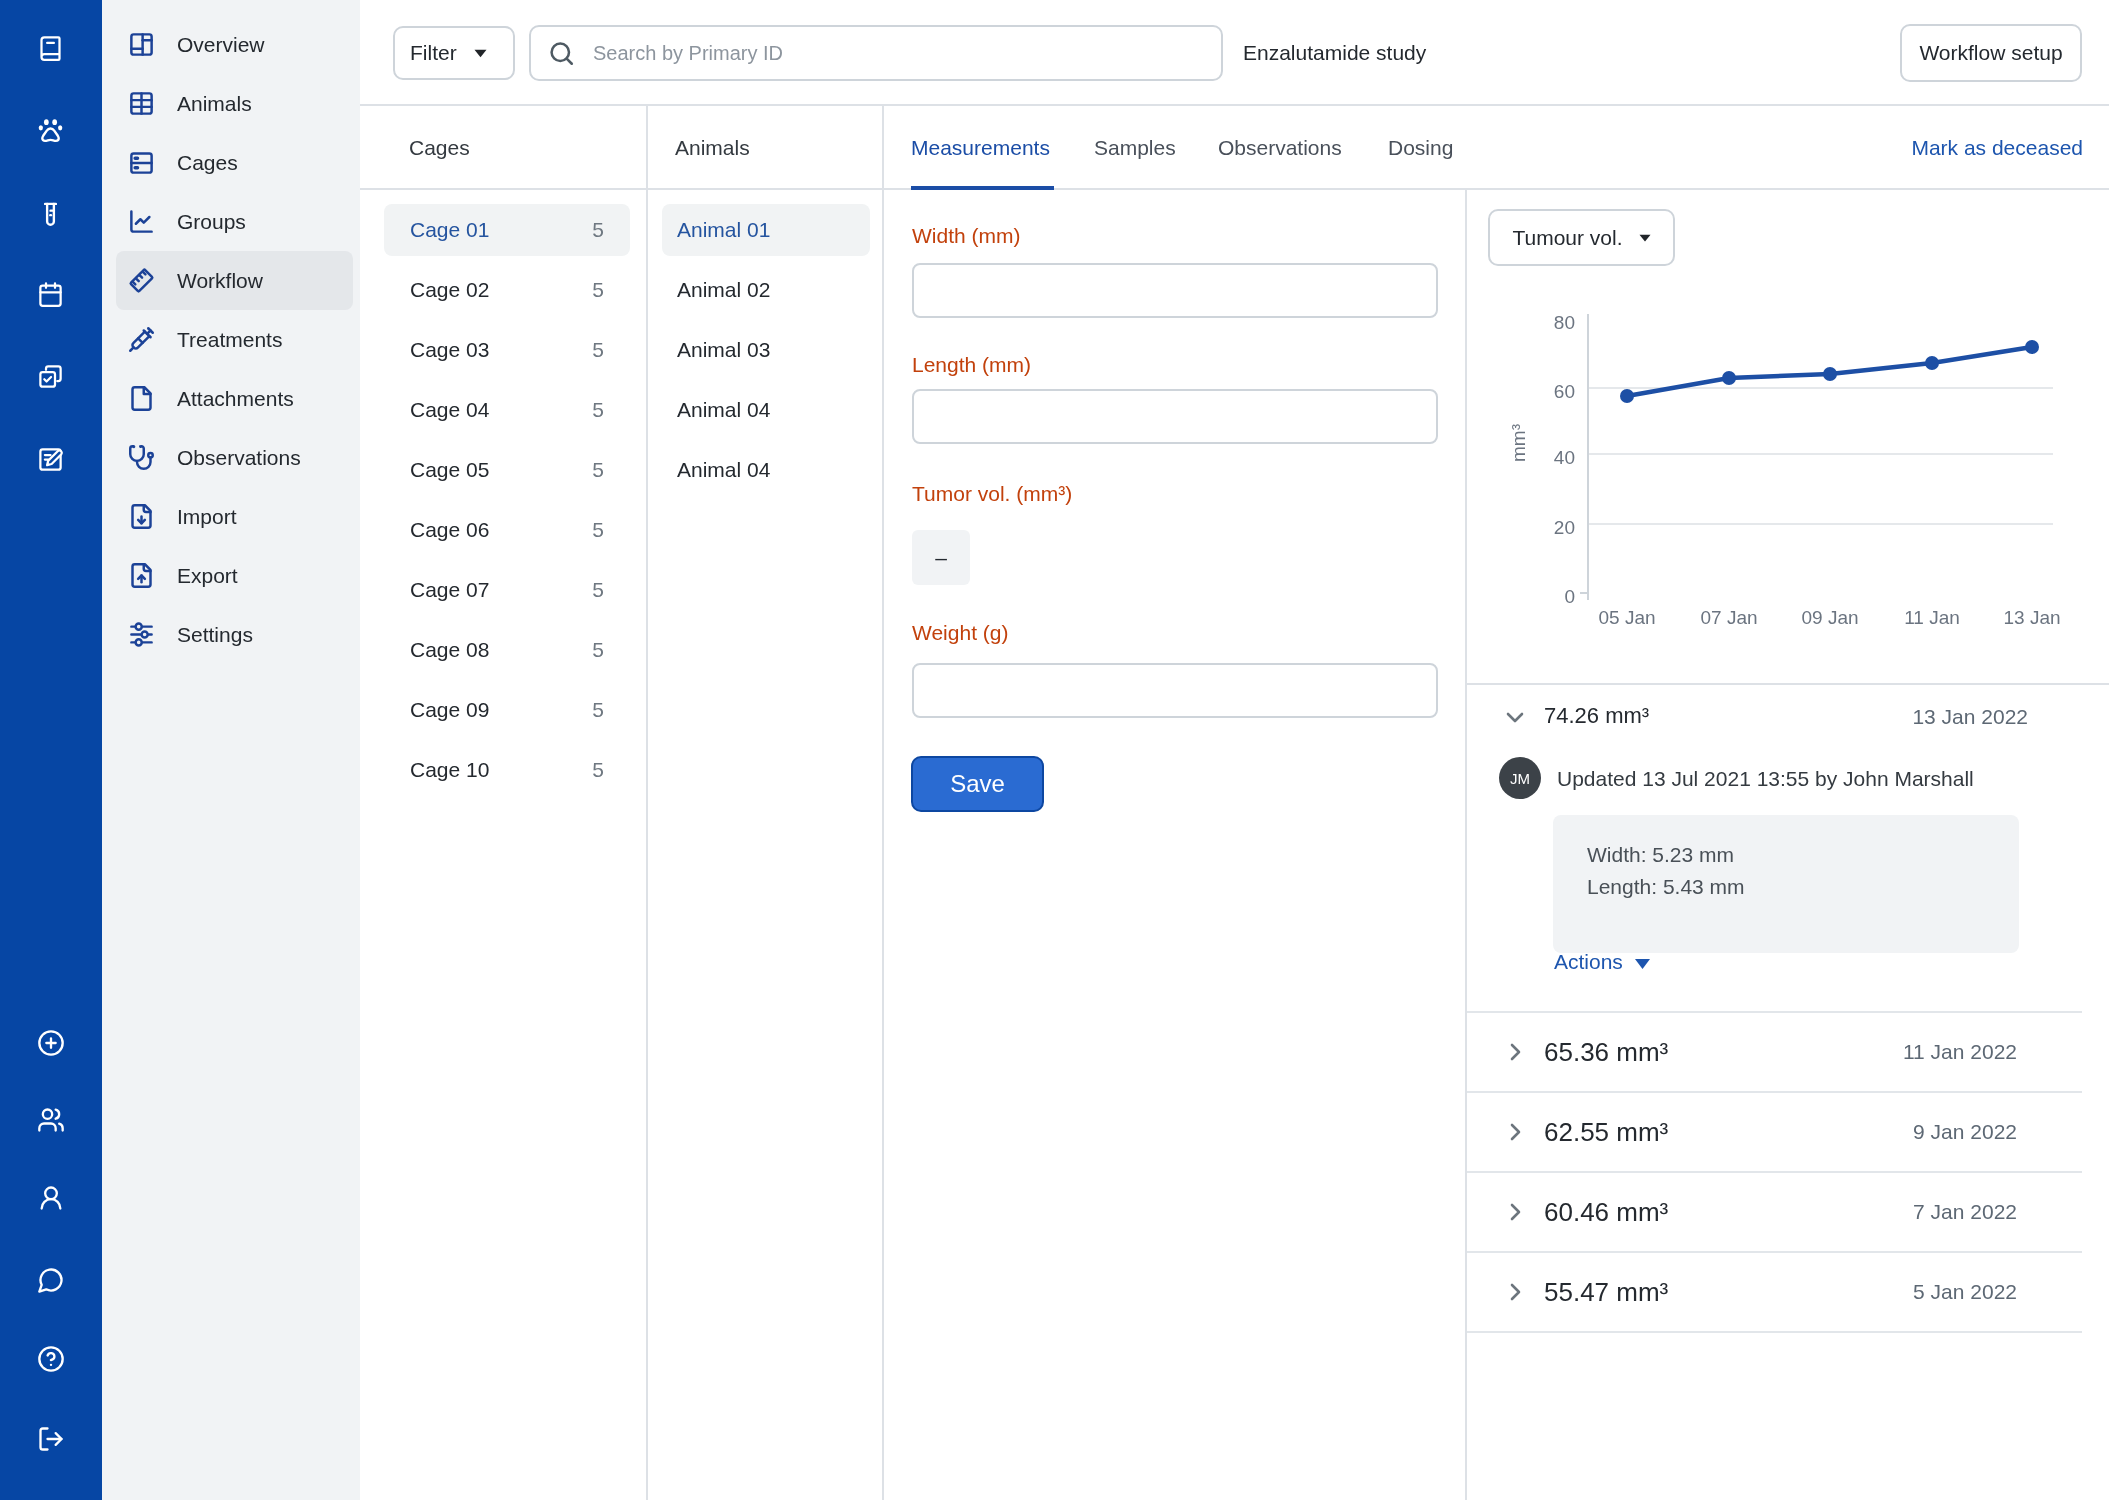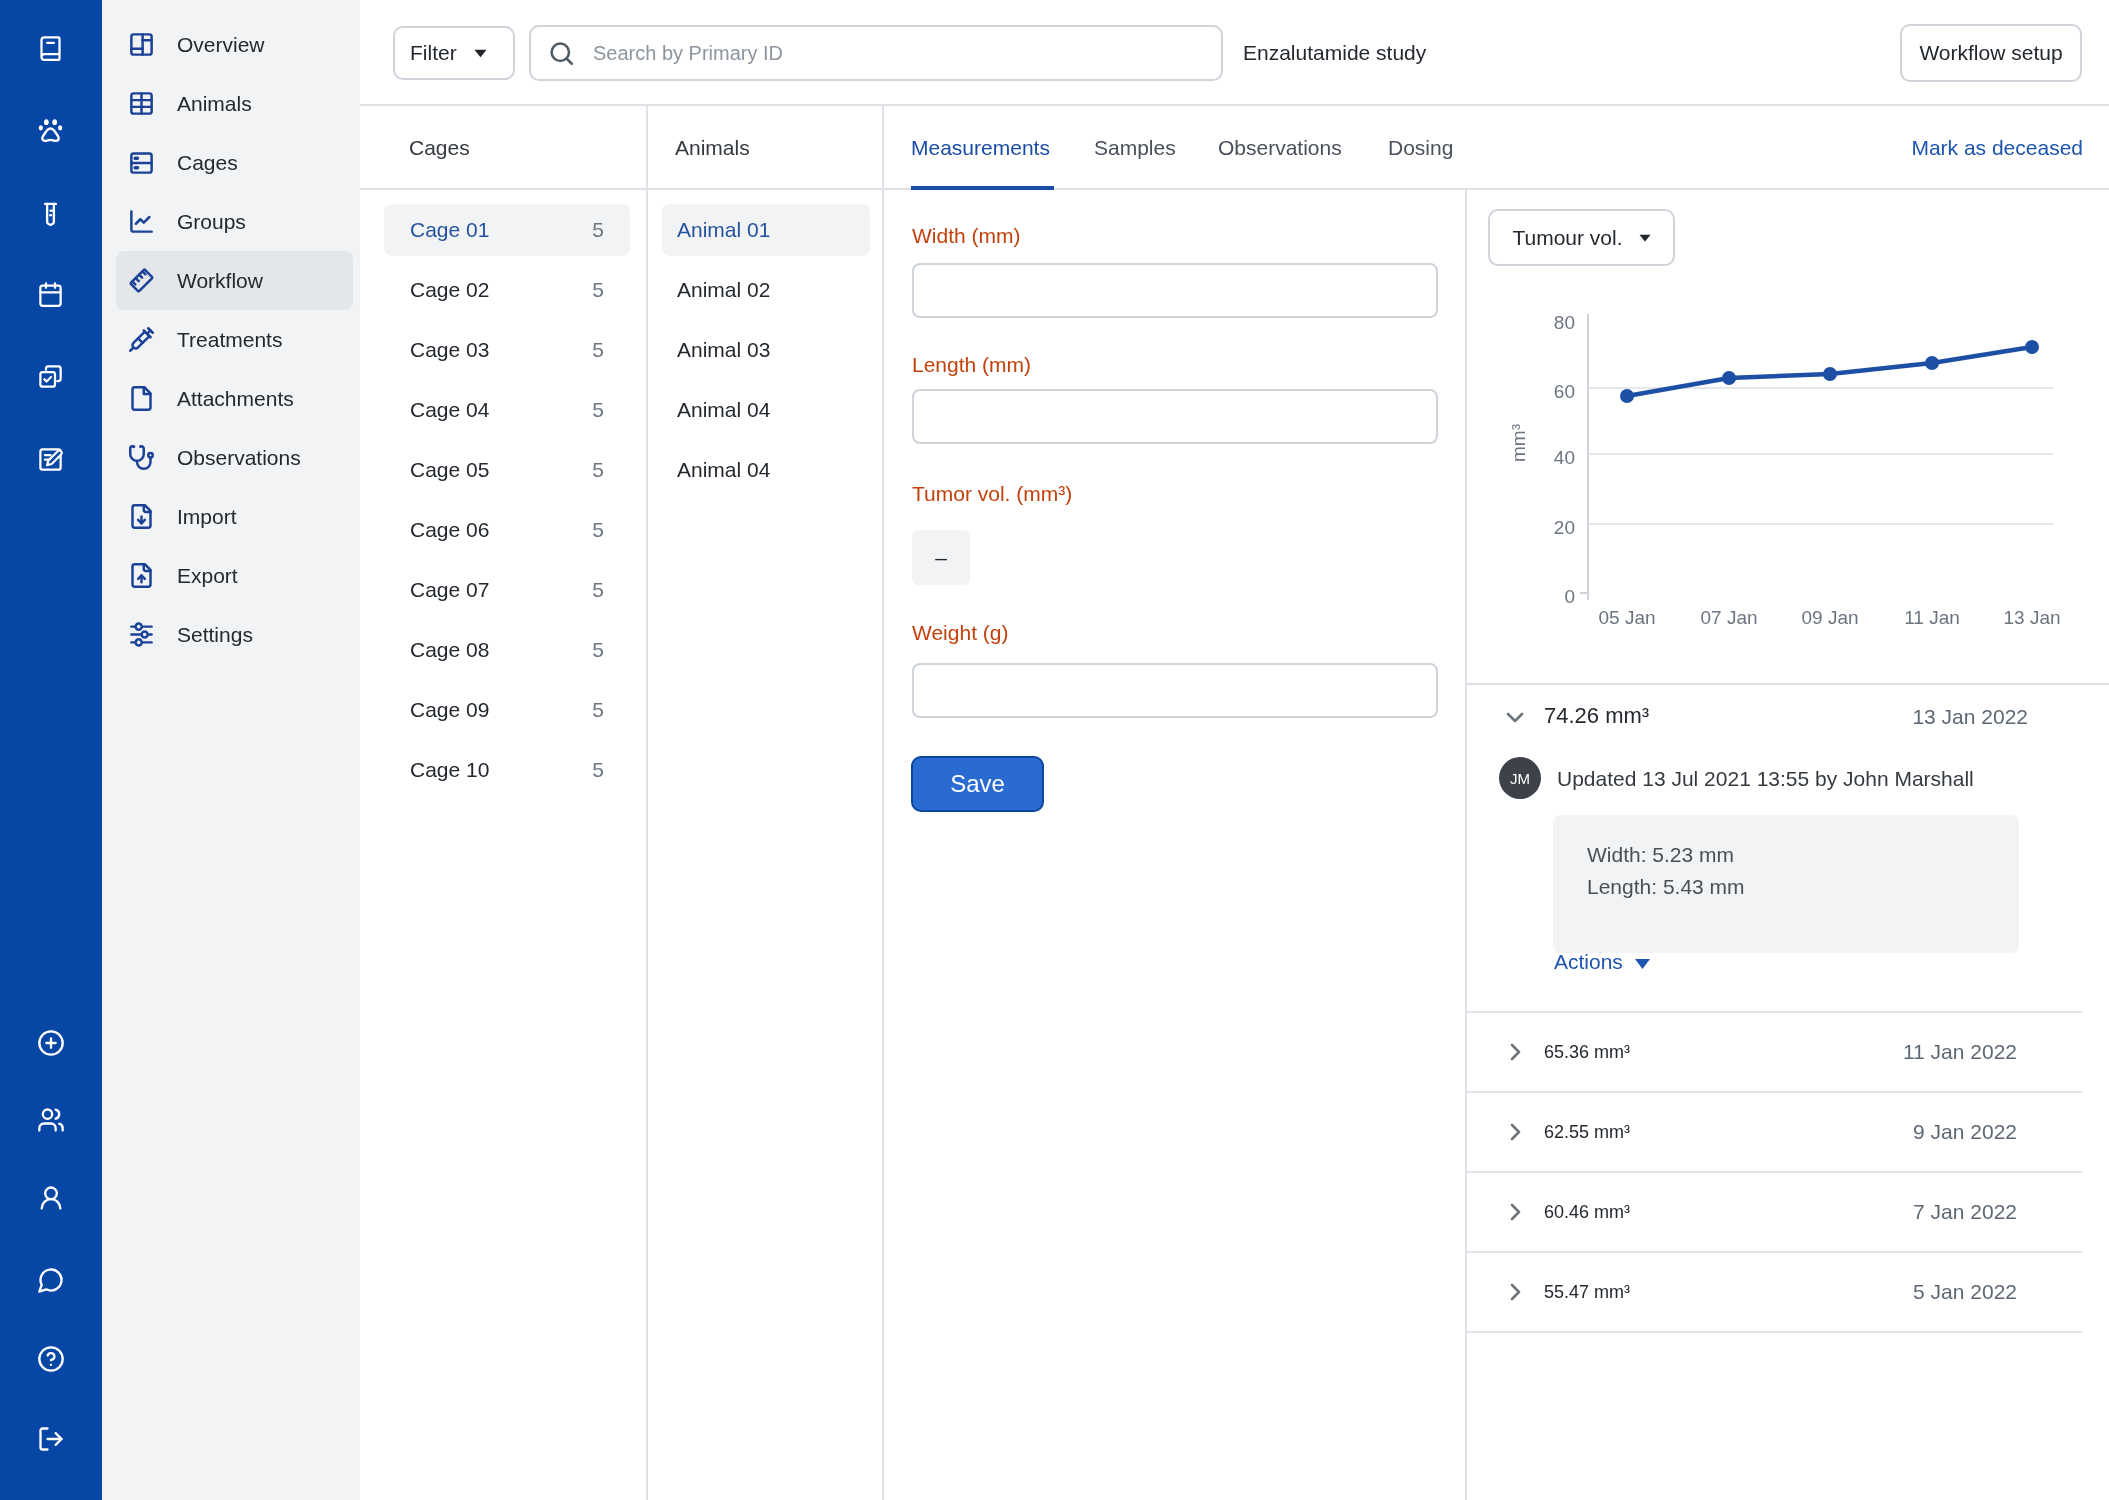--- a/index.html
+++ b/index.html
@@ -46,21 +46,21 @@
 .dash { position:absolute; left:28px; width:58px; height:55px; background:#f1f3f5; border-radius:6px; display:flex; align-items:center; justify-content:center; font-size:21px; color:#24292f; }
 .save { position:absolute; left:27px; top:566px; width:133px; height:56px; background:#2a6bd2; border:2px solid #0d47a1; border-radius:10px; display:flex; align-items:center; justify-content:center; color:#fff; font-size:24px; }
 
 .rpanel { position:absolute; left:1467px; top:190px; width:642px; height:1310px; background:#fff; }
 .tumsel { position:absolute; left:21px; top:19px; width:187px; height:57px; border:2px solid #ced4da; border-radius:10px; background:#fff; display:flex; align-items:center; justify-content:center; gap:16px; font-size:21px; color:#24292f; }
 .chartwrap { position:absolute; left:0; top:0; width:642px; height:495px; border-bottom:2px solid #dde1e6; }
 
 .hist { position:absolute; left:0; top:495px; width:642px;border-radius:21px; }
 .hrow { position:relative; height:80px; border-bottom:2px solid #e2e6ea; margin-right:27px; }
 .hrow .chev { position:absolute; left:36px; top:50%; transform:translateY(-50%); }
-.hrow .val { position:absolute; left:77px; top:50%; transform:translateY(-50%); font-size:18px; color:#24292f; }
+.hrow .val { position:absolute; left:77px; top:50%; transform:translateY(-50%); font-size:26px; color:#24292f; }
 .hrow .date { position:absolute; right:65px; top:50%; transform:translateY(-50%); font-size:21px; color:#5d6874; }
 </style>
 </head>
 <body>
 <div class="app">
 <div class="rail">
   <svg style="top:35px" width="27" height="27" viewBox="0 0 24 24" fill="none" stroke="#fff" stroke-width="2" stroke-linecap="round" stroke-linejoin="round">
         <path d="M4 19.5v-15A2.5 2.5 0 0 1 6.5 2H19a1 1 0 0 1 1 1v18a1 1 0 0 1-1 1H6.5a1 1 0 0 1 0-5H20"></path>
         <path d="M9 7h6"></path>
       </svg>

